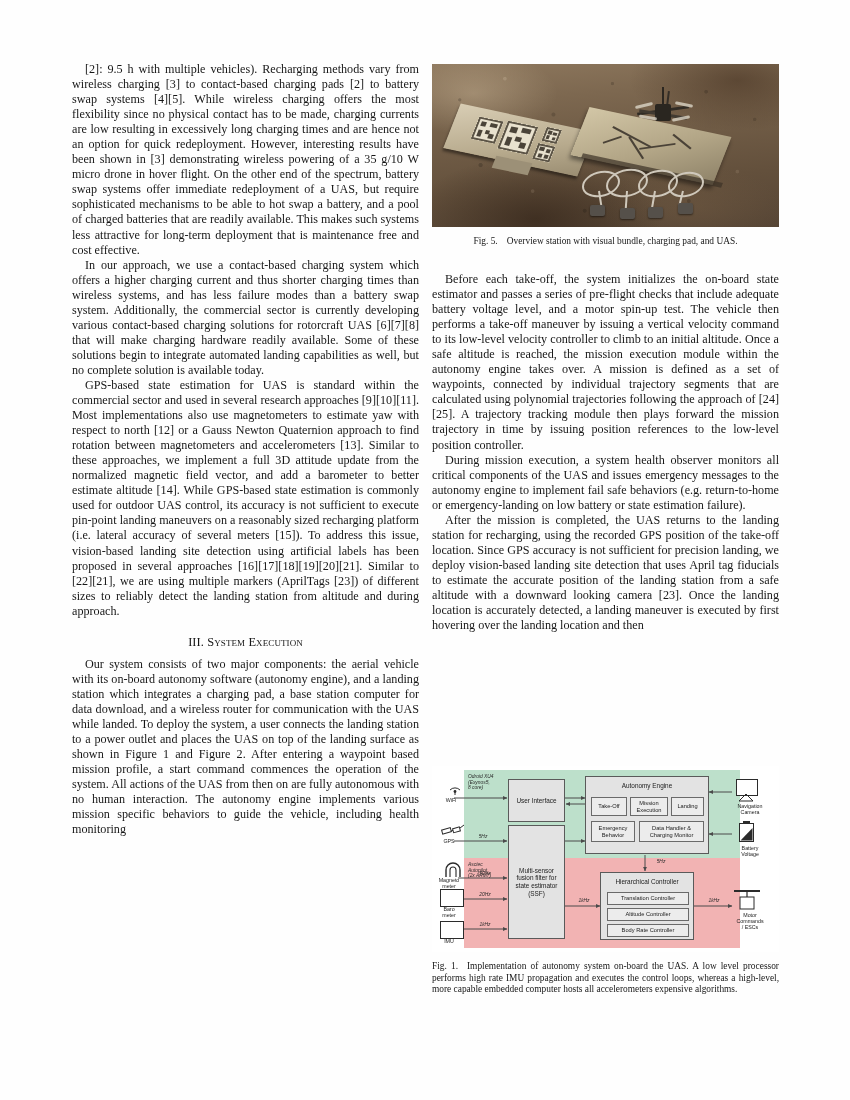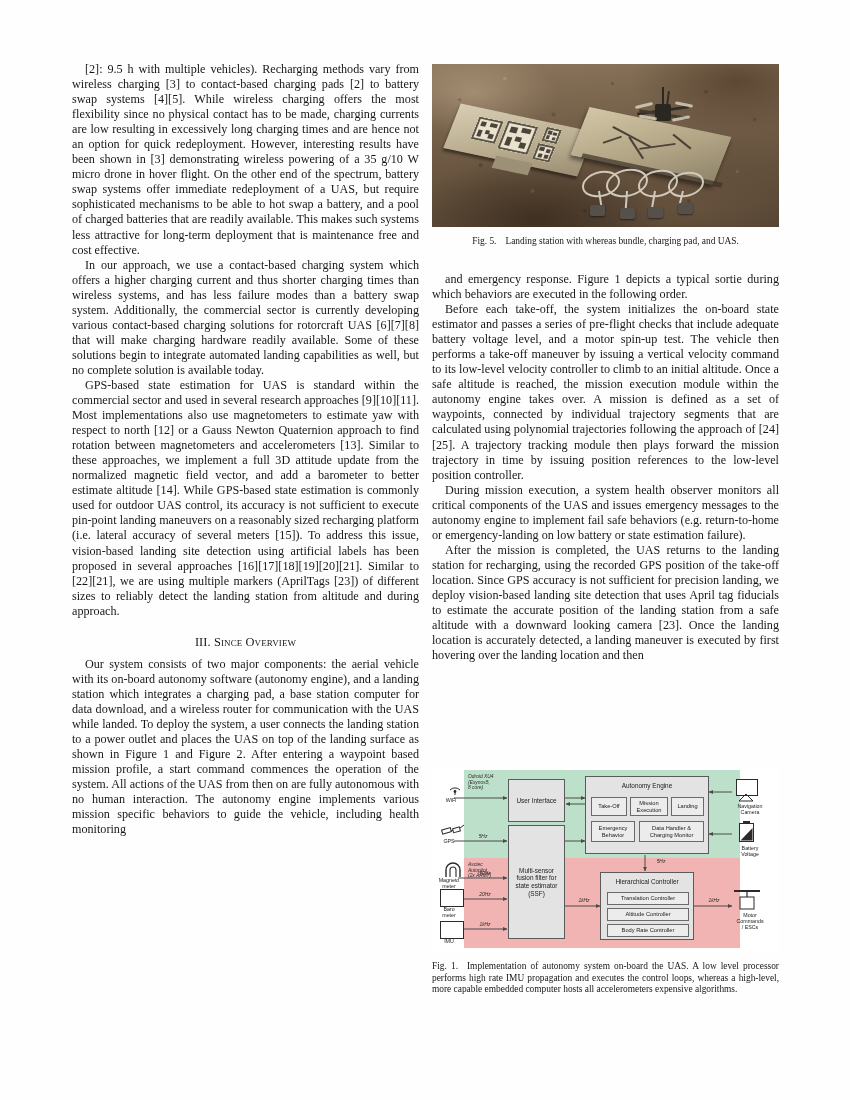--- a/index.html
+++ b/index.html
@@ -306,21 +306,21 @@
 
 <div class="page">
 
   <div class="col-left">
     <p class="body">[2]: 9.5 h with multiple vehicles). Recharging methods vary from wireless charging [3] to contact-based charging pads [2] to battery swap systems [4][5]. While wireless charging offers the most flexibility since no physical contact has to be made, charging currents are low resulting in excessively long charging times and are hence not an option for quick redeployment. However, interesting results have been shown in [3] demonstrating wireless powering of a 35 g/10 W micro drone in hover flight. On the other end of the spectrum, battery swap systems offer immediate redeployment of a UAS, but require sophisticated mechanisms to be able to hot swap a battery, and a pool of charged batteries that are readily available. This makes such systems less attractive for long-term deployment that is maintenance free and cost effective.</p>
     <p class="body">In our approach, we use a contact-based charging system which offers a higher charging current and thus shorter charging times than wireless systems, and has less failure modes than a battery swap system. Additionally, the commercial sector is currently developing various contact-based charging solutions for rotorcraft UAS [6][7][8] that will make charging hardware readily available. Some of these solutions begin to integrate automated landing capabilities as well, but no complete solution is available today.</p>
     <p class="body">GPS-based state estimation for UAS is standard within the commercial sector and used in several research approaches [9][10][11]. Most implementations also use magnetometers to estimate yaw with respect to north [12] or a Gauss Newton Quaternion approach to find rotation between magnetometers and accelerometers [13]. Similar to these approaches, we implement a full 3D attitude update from the normalized magnetic field vector, and add a barometer to better estimate altitude [14]. While GPS-based state estimation is commonly used for outdoor UAS control, its accuracy is not sufficient to execute pin-point landing maneuvers on a reasonably sized recharging platform (i.e. lateral accuracy of several meters [15]). To address this issue, vision-based landing site detection using artificial labels has been proposed in several approaches [16][17][18][19][20][21]. Similar to [22][21], we are using multiple markers (AprilTags [23]) of different sizes to reliably detect the landing station from altitude and during approach.</p>
 
     <h2 class="section">
       <span class="numeral">III.</span>
-      <span class="smallcaps">Since Overview</span>
+      <span class="smallcaps">System Execution</span>
     </h2>
 
     <p class="body">Our system consists of two major components: the aerial vehicle with its on-board autonomy software (autonomy engine), and a landing station which integrates a charging pad, a base station computer for data download, and a wireless router for communication with the UAS while landed. To deploy the system, a user connects the landing station to a power outlet and places the UAS on top of the landing surface as shown in Figure 1 and Figure 2. After entering a waypoint based mission profile, a start command commences the operation of the system. All actions of the UAS from then on are fully autonomous with no human interaction. The autonomy engine implements various mission specific behaviors to guide the vehicle, including health monitoring</p>
   </div>
 
   <div class="fig2-wrap">
     <div class="photo">
       <div class="ground"></div>
       <div class="speckle"></div>
 
@@ -386,26 +386,25 @@
         <div class="plug-cord" style="left:72px; top:22px; height:17px; transform:rotate(10deg);"></div>
         <div class="plug-cord" style="left:100px;top:22px; height:15px; transform:rotate(14deg);"></div>
         <div class="plug" style="left:8px;  top:36px;"></div>
         <div class="plug" style="left:38px; top:39px;"></div>
         <div class="plug" style="left:66px; top:38px;"></div>
         <div class="plug" style="left:96px; top:34px;"></div>
       </div>
     </div>
 
     <div class="figcap centered">
-      <span class="lbl">Fig. 5.</span><span class="gap"></span><span>Landing station with whereas bundle, charging pad, and UAS.</span>
+      <span class="lbl">Fig. 5.</span><span class="gap"></span><span>Overview station with visual bundle, charging pad, and UAS.</span>
     </div>
   </div>
 
   <div class="col-right" style="top: 272px;">
-    <p class="body">and emergency response. Figure 1 depicts a typical sortie during which behaviors are executed in the following order.</p>
     <p class="body">Before each take-off, the system initializes the on-board state estimator and passes a series of pre-flight checks that include adequate battery voltage level, and a motor spin-up test. The vehicle then performs a take-off maneuver by issuing a vertical velocity command to its low-level velocity controller to climb to an initial altitude. Once a safe altitude is reached, the mission execution module within the autonomy engine takes over. A mission is defined as a set of waypoints, connected by individual trajectory segments that are calculated using polynomial trajectories following the approach of [24][25]. A trajectory tracking module then plays forward the mission trajectory in time by issuing position references to the low-level position controller.</p>
     <p class="body">During mission execution, a system health observer monitors all critical components of the UAS and issues emergency messages to the autonomy engine to implement fail safe behaviors (e.g. return-to-home or emergency-landing on low battery or state estimation failure).</p>
     <p class="body">After the mission is completed, the UAS returns to the landing station for recharging, using the recorded GPS position of the take-off location. Since GPS accuracy is not sufficient for precision landing, we deploy vision-based landing site detection that uses April tag fiducials to estimate the accurate position of the landing station from a safe altitude with a downward looking camera [23]. Once the landing location is accurately detected, a landing maneuver is executed by first hovering over the landing location and then</p>
   </div>
 
   <div class="fig3-wrap">
     <div class="diagram">
 
       <div class="band band-green"></div>
       <div class="band band-red"></div>

